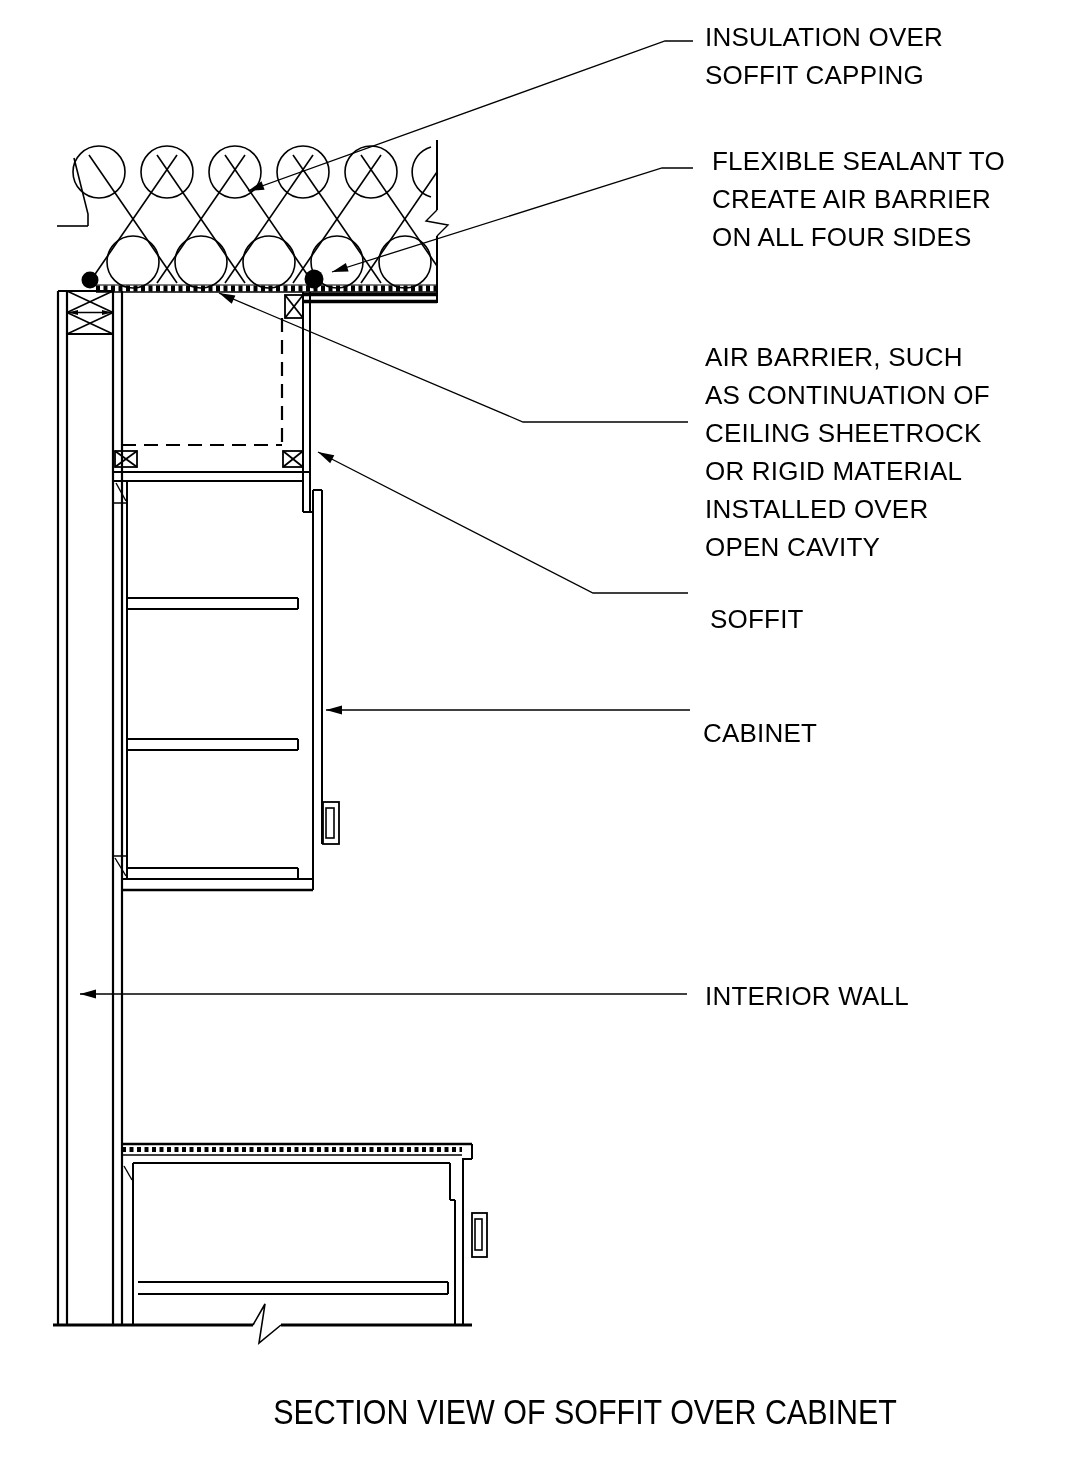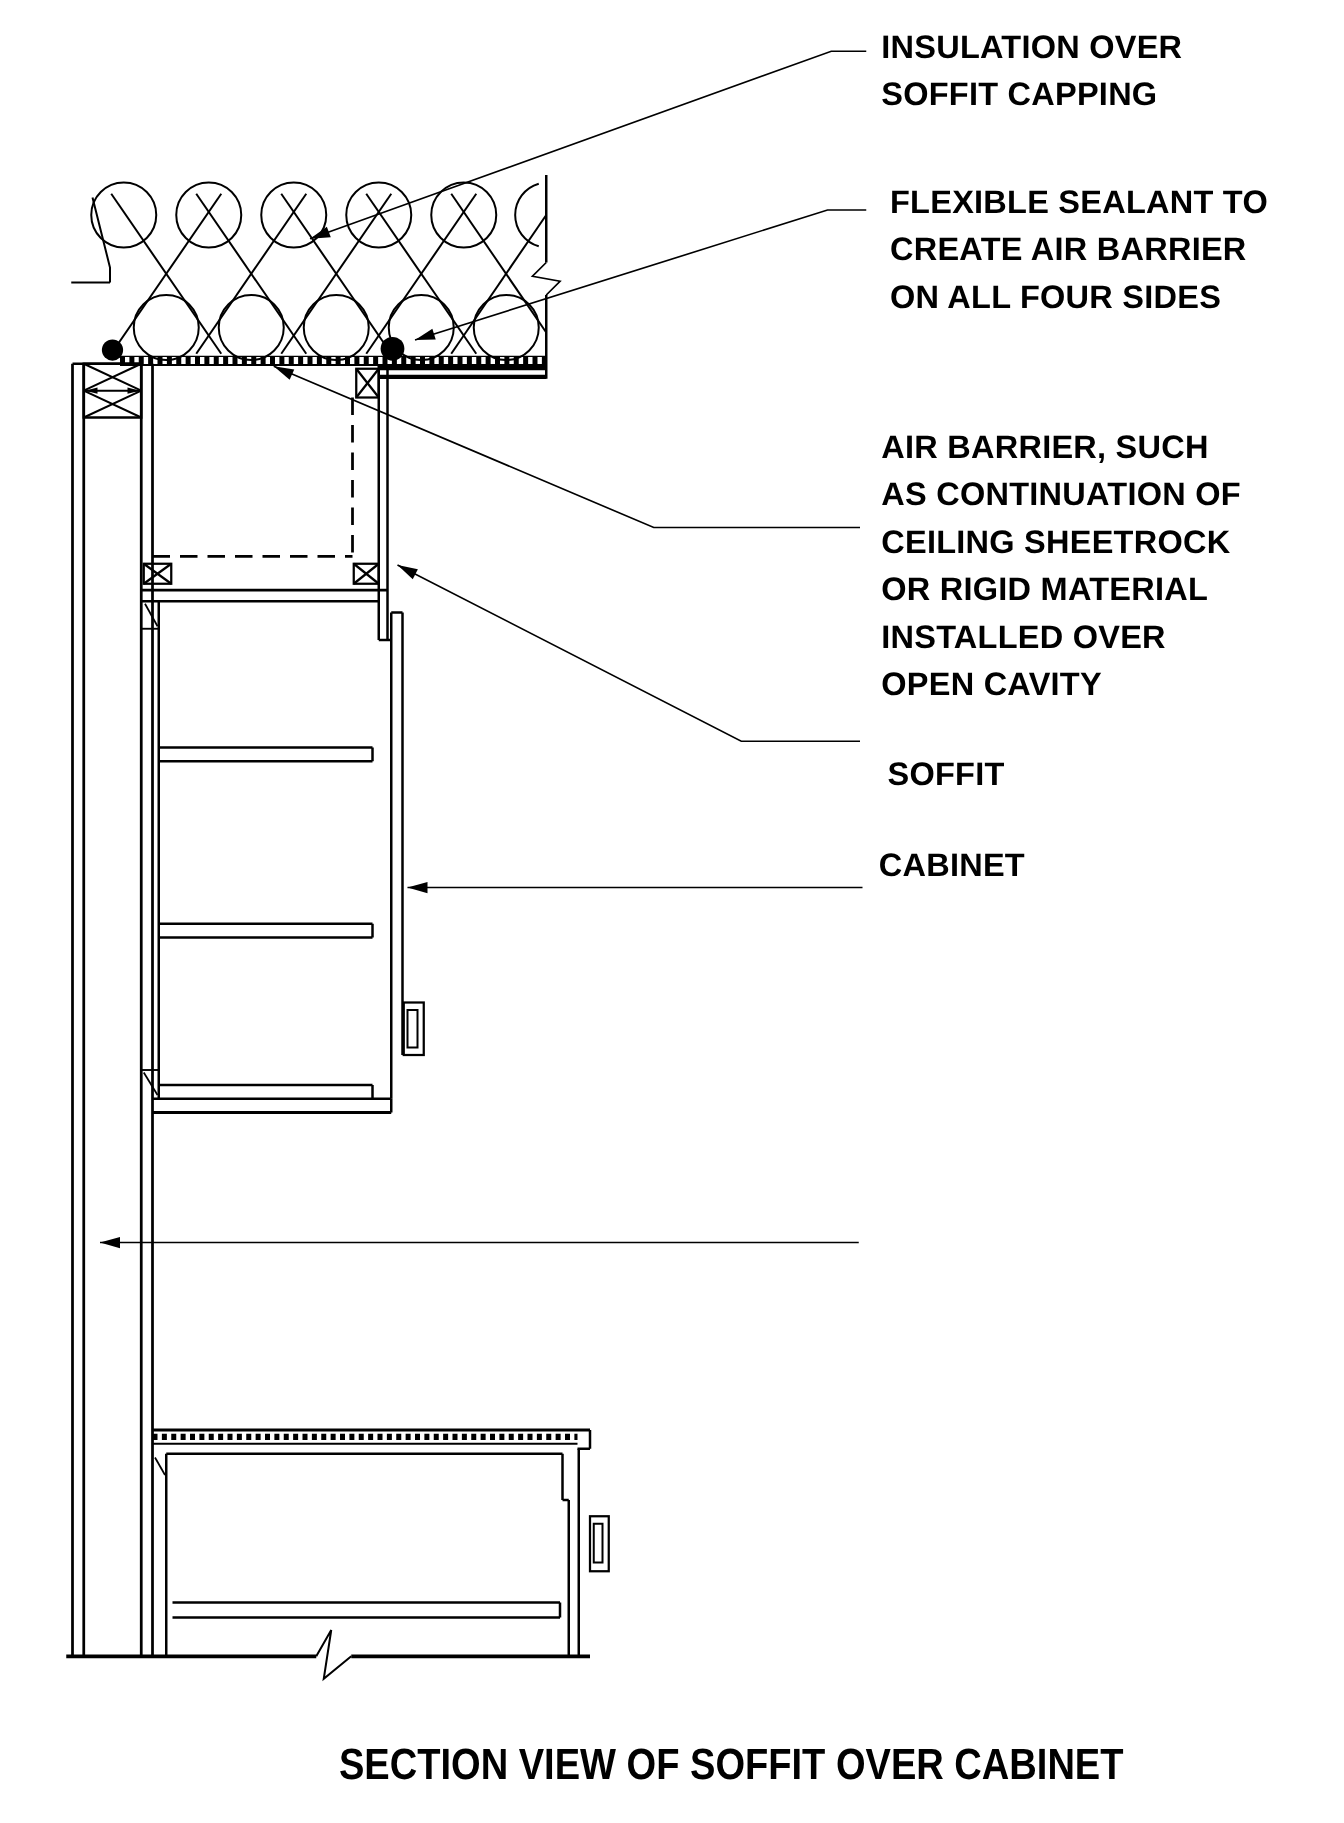--- a/index.html
+++ b/index.html
@@ -1,18 +1,18 @@
 <!DOCTYPE html>
 <html><head>
 <meta charset="utf-8">
 <style>
   html,body{margin:0;padding:0;}
   body{background:#fff;color:#000;}
   .stage{position:relative;width:1075px;height:1458px;background:#fff;overflow:hidden;
-         font-family:"Liberation Sans",sans-serif;font-weight:bold;}
+         font-family:"Liberation Sans",sans-serif;}
   .stage svg{position:absolute;left:0;top:0;}
   .callout{position:absolute;font-size:26px;line-height:38px;color:#000;
            white-space:pre-line;letter-spacing:0.2px;}
   .drawing-title{position:absolute;left:135px;top:1392px;width:900px;text-align:center;
            font-size:35px;letter-spacing:0px;transform:scaleX(0.87);transform-origin:50% 50%;
            color:#000;}
   .ln{stroke:currentColor;fill:none;}
 </style>
 </head>
 <body style="background: rgb(255, 255, 255); color: rgb(0, 0, 0);">
@@ -196,18 +196,19 @@
 OR RIGID MATERIAL
 INSTALLED OVER
 OPEN CAVITY</div>
 
   <div class="callout" style="left:712px;top:142px">FLEXIBLE SEALANT TO
 CREATE AIR BARRIER
 ON ALL FOUR SIDES</div>
 
   <div class="callout" style="left:710px;top:600px">SOFFIT</div>
 
-  <div class="callout" style="left:703px;top:673px">CABINET</div>
-
+  <div class="callout" style="left:703px;top:714px">CABINET</div>
+
+  <div class="callout" style="left:705px;top:977px">INTERIOR WALL</div>
 
   <div class="drawing-title">SECTION VIEW OF SOFFIT OVER CABINET</div>
 
 </div>
 
 </body></html>

